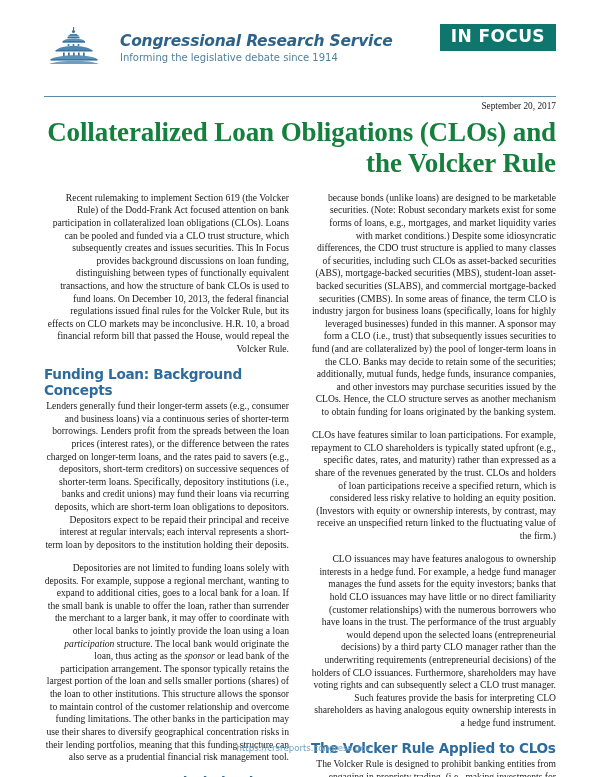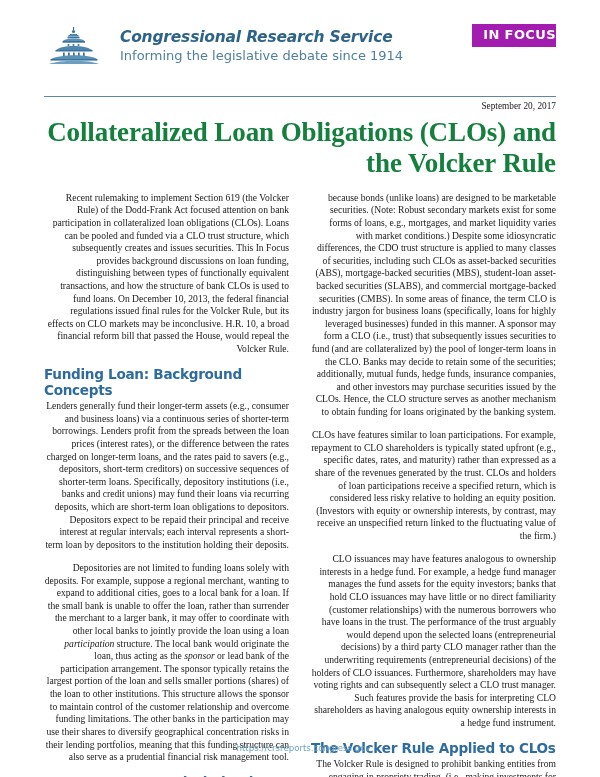--- a/index.html
+++ b/index.html
@@ -50,37 +50,37 @@
     font-style: italic;
     font-weight: bold;
     font-size: 15.5px;
     letter-spacing: -0.2px;
     color: #2e6389;
     line-height: 1.05;
     white-space: nowrap;
   }
   .brand-tagline {
     font-family: "DejaVu Sans", "Liberation Sans", sans-serif;
-    font-size: 13px;
+    font-size: 10px;
     color: #4f7f9d;
     line-height: 1.4;
     margin-top: 2px;
     white-space: nowrap;
   }
   .infocus-badge {
     position: absolute;
     right: 0px;
     top: 24px;
-    background: #a21caf;
+    background: #0f766e;
     color: #ffffff;
     font-family: "DejaVu Sans", "Liberation Sans", sans-serif;
     font-weight: bold;
-    font-size: 13px;
+    font-size: 17px;
     letter-spacing: 0.4px;
-    padding: 4px 0 5px 11px;
+    padding: 4px 11px 5px 11px;
     line-height: 1.05;
   }
 
   .rule {
     border: none;
     border-top: 1.3px solid #5b8aa8;
     margin: 10px 0 0 0;
     height: 0;
   }
 

